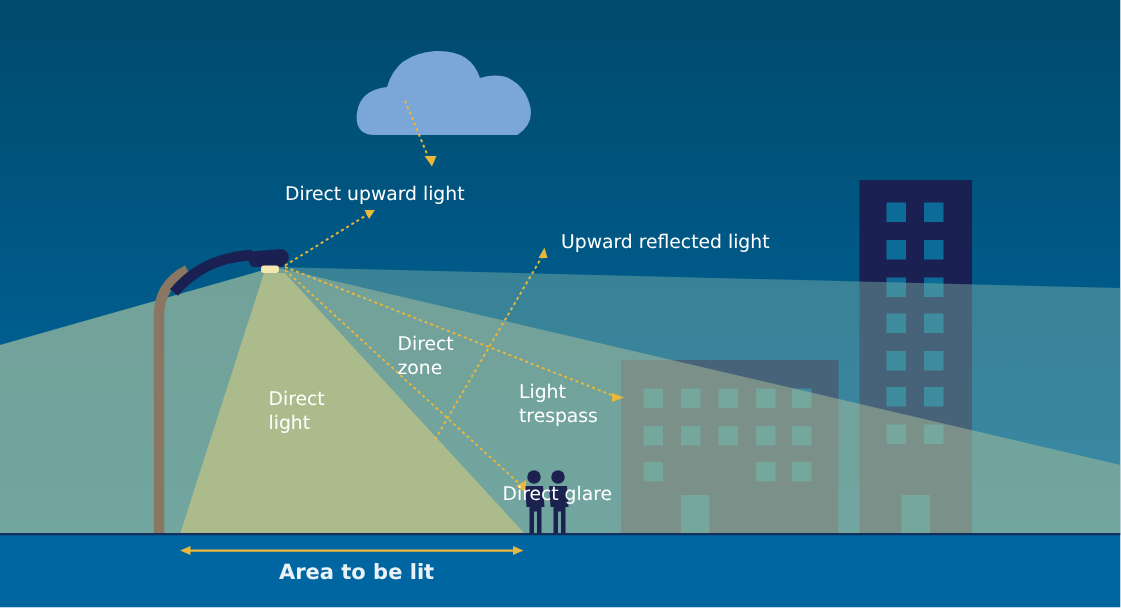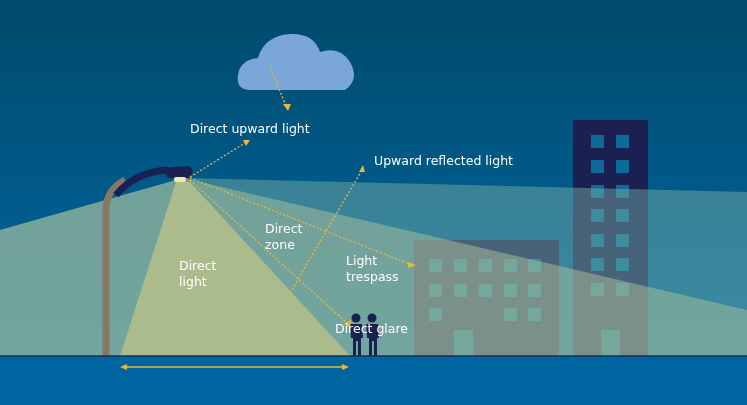--- a/index.html
+++ b/index.html
@@ -112,13 +112,14 @@
 
   <div class="lbl" style="left:148px;top:121px;margin-left:42px;">Direct upward light</div>
   <div class="lbl" style="left:374px;top:153px;">Upward reflected light</div>
   <div class="lbl" style="left:265px;top:221px;">Direct
 zone</div>
   <div class="lbl" style="left:179px;top:258px;">Direct
 light</div>
   <div class="lbl" style="left:346px;top:253px;">Light
 trespass</div>
   <div class="lbl" style="left:335px;top:293px;margin-top:28px;">Direct glare</div>
+  <div class="lbl big" style="left:186px;top:374px;">Area to be lit</div>
 </div>
 
 </body></html>

